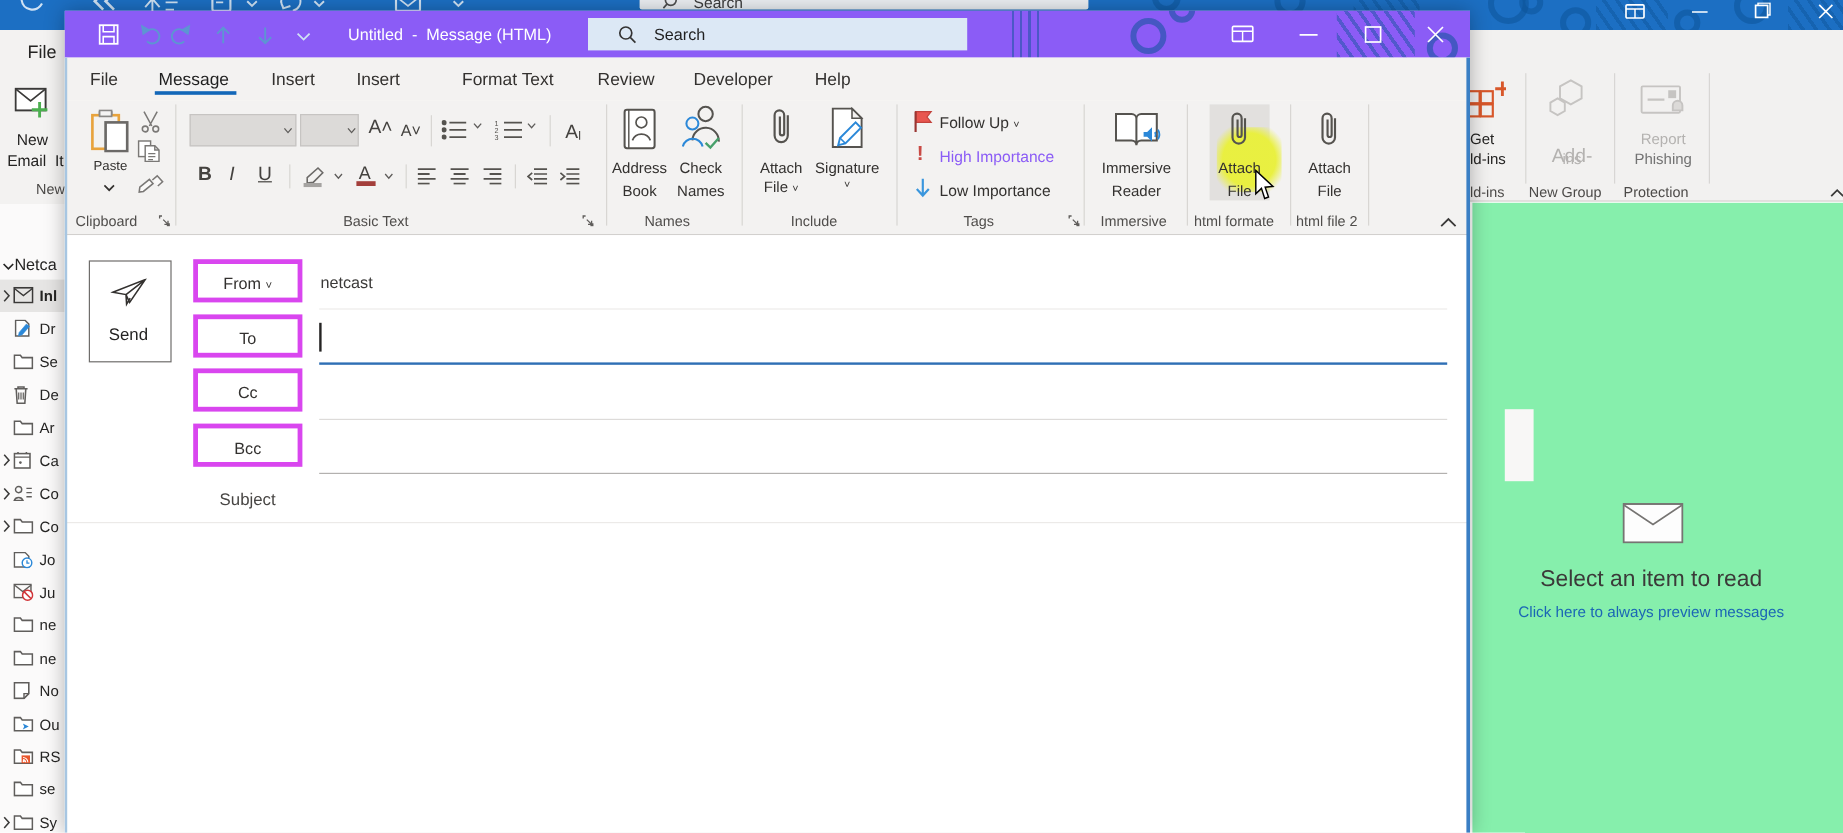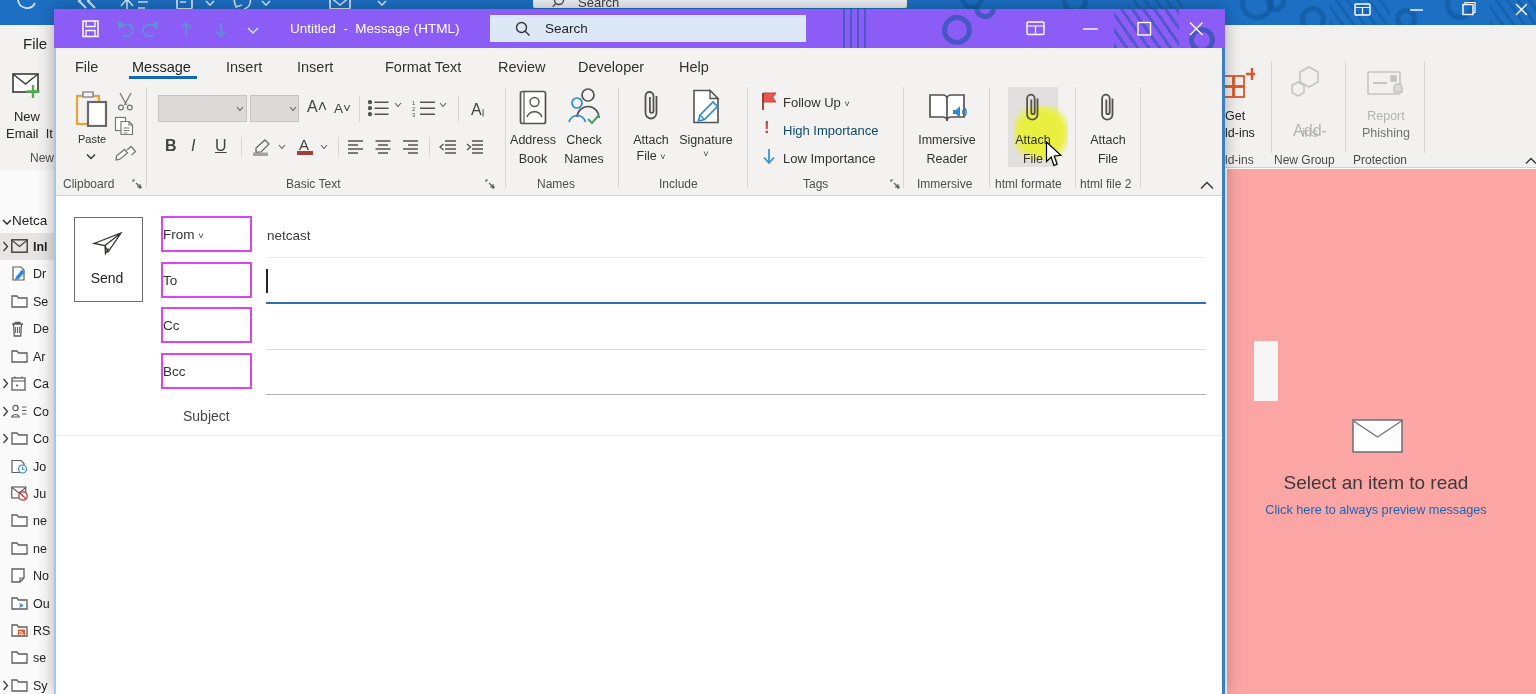--- a/index.html
+++ b/index.html
@@ -6,21 +6,21 @@
 html,body { width:1536px; height:694px; overflow:hidden; }
 body { font-family:"Liberation Sans", sans-serif; position:relative; background:#fff; }
 #screen { position:absolute; left:0; top:0; width:1536px; height:694px; overflow:hidden; }
 .abs { position:absolute; }
 
 
 #bg-titlebar { left:0; top:0; width:1536px; height:25px; background:#1c6fc3; overflow:hidden; }
 #bg-ribbon-left { left:0; top:25px; width:54px; height:145px; background:#f3f2f1; }
 #bg-ribbon-right { left:1225px; top:25px; width:311px; height:143px; background:#f2f1f0; border-bottom:1px solid #d4d2d0; }
 #sidebar { left:0; top:170px; width:54px; height:524px; background:#fbfafa; }
-#readpane { left:1227px; top:169px; width:309px; height:525px; background:#fca5a5; }
+#readpane { left:1227px; top:169px; width:309px; height:525px; background:#86efac; }
 
 
 #compose { left:54px; top:9px; width:1171px; height:685px; background:#ffffff; box-shadow:0 0 16px rgba(0,0,0,0.30); }
 #ctitle { left:0; top:0; width:1171px; height:39px; background:#8b5cf6; overflow:hidden; }
 #ctabs { left:0; top:39px; width:1171px; height:36px; background:#f3f2f1; }
 #cribbon { left:0; top:75px; width:1171px; height:112px; background:#f3f2f1; }
 #cform { left:0; top:187px; width:1171px; height:498px; background:#fff; }
 #cedgeL { left:0; top:39px; width:2px; height:646px; background:#a7c6e2; }
 #cedgeR { left:1168px; top:39px; width:3px; height:646px; background:#3a7fc4; }
 #cribbonline { left:0; top:186px; width:1171px; height:1px; background:#d2d0ce; }
@@ -31,21 +31,21 @@
 .srow { left:0; width:54px; height:27px; }
 .srow.sel { background:#e6e5e4; }
 .srow .chev { position:absolute; left:2px; top:8px; }
 .srow .ficon { position:absolute; left:11px; top:6px; }
 .srow .flab { position:absolute; left:33px; top:7px; font-size:12.5px; color:#252423; }
 .ctab { top:11px; font-size:14.5px; color:#33312f; }
 .glab { position:absolute; top:93px; font-size:12px; color:#4f4d4b; }
 .rsep { position:absolute; top:3px; width:1px; height:101px; background:#d8d6d3; }
 .btnlab { position:absolute; width:70px; text-align:center; font-size:12.5px; color:#33312f; line-height:18.5px; }
 .combo { top:11px; height:27px; background:#dcdad8; border:1px solid #c6c4c2; }
-.fbtn { position:absolute; left:107px; width:91px; height:36px; border:2px solid #d946ef; background:#fff; text-align:left; font-size:13.5px; color:#33312f; line-height:34px; }
+.fbtn { position:absolute; left:107px; width:91px; height:36px; border:4px solid #d946ef; background:#fff; text-align:center; font-size:13.5px; color:#33312f; line-height:34px; }
 .fline { position:absolute; left:212px; width:940px; height:1px; }
 </style>
 </head>
 <body>
 <div id="screen">
 
   <div id="bg-titlebar" class="abs">
 
     <div class="abs ring" style="left:1240px; top:-14px; width:34px; height:34px;"></div>
     <div class="abs ring" style="left:1300px; top:6px; width:26px; height:26px;"></div>
@@ -516,21 +516,21 @@
       <div class="abs" style="left:617px; top:65px; width:70px; text-align:center; font-size:9px; color:#33312f;">˅</div>
       <div class="glab" style="left:605px;">Include</div>
       <div class="rsep" style="left:693px;"></div>
 
       <svg class="abs" style="left:707px; top:8px;" width="17" height="18" viewBox="0 0 17 18">
         <path d="M2 1 h13 l-3.5 4.5 3.5 4.5 h-13 z" fill="#e8564f" stroke="#c2423c" stroke-width="1"></path>
         <path d="M2 1 v17" stroke="#9a3632" stroke-width="1.8"></path>
       </svg>
       <div class="abs" style="left:729px; top:11px; font-size:13px; color:#33312f;">Follow Up <span style="font-size:9px;">˅</span></div>
       <div class="abs" style="left:710px; top:34px; font-size:17px; font-weight:bold; color:#c94a45;">!</div>
-      <div class="abs" style="left:729px; top:39px; font-size:13px; color:#0c4a6e;">High Importance</div>
+      <div class="abs" style="left:729px; top:39px; font-size:13px; color:#8b5cf6;">High Importance</div>
       <svg class="abs" style="left:708px; top:64px;" width="14" height="17" viewBox="0 0 14 17">
         <path d="M7 1 v13 M2 9.5 l5 5.5 5-5.5" fill="none" stroke="#3a96dd" stroke-width="1.8"></path>
       </svg>
       <div class="abs" style="left:729px; top:67px; font-size:13px; color:#33312f;">Low Importance</div>
       <div class="glab" style="left:749px;">Tags</div>
       <svg class="abs" style="left:836px; top:95px;" width="10" height="10" viewBox="0 0 10 10">
         <path d="M1 3 v-2 h2 M9 7 v2 h-2 M4 4 l4 4 M8 5 v3 h-3" fill="none" stroke="#5f5d5b" stroke-width="1.1"></path>
       </svg>
       <div class="rsep" style="left:849px;"></div>
 

